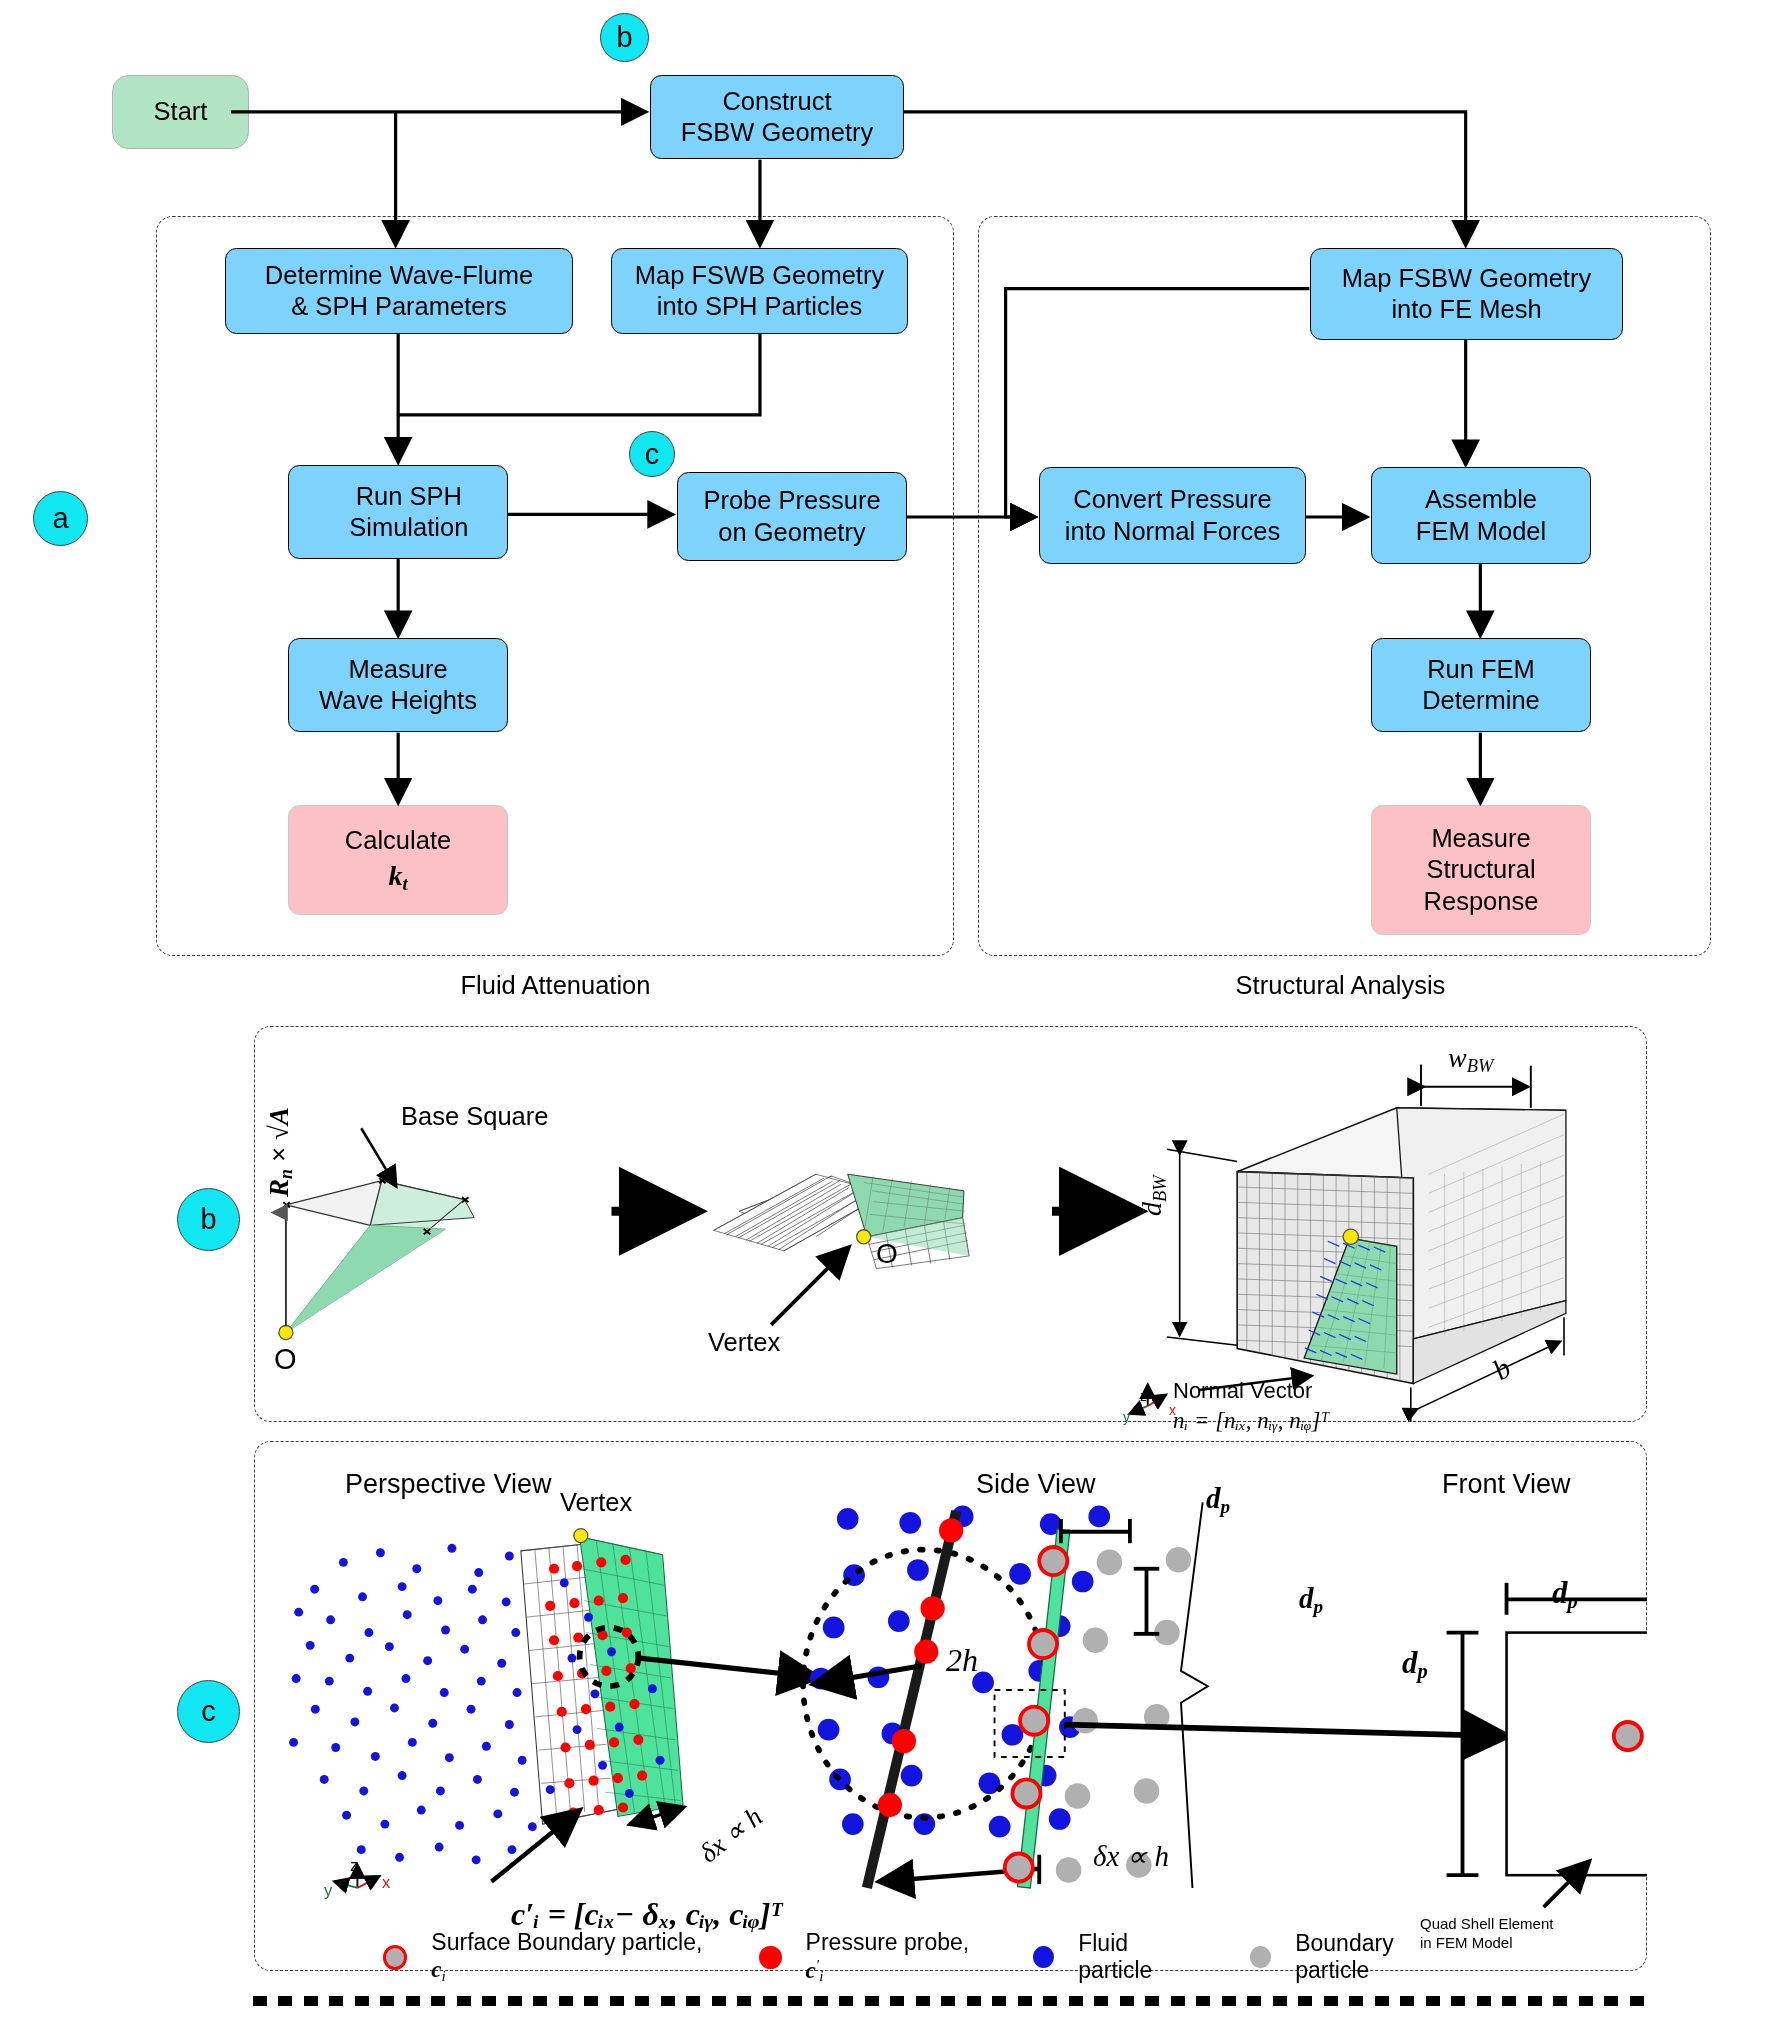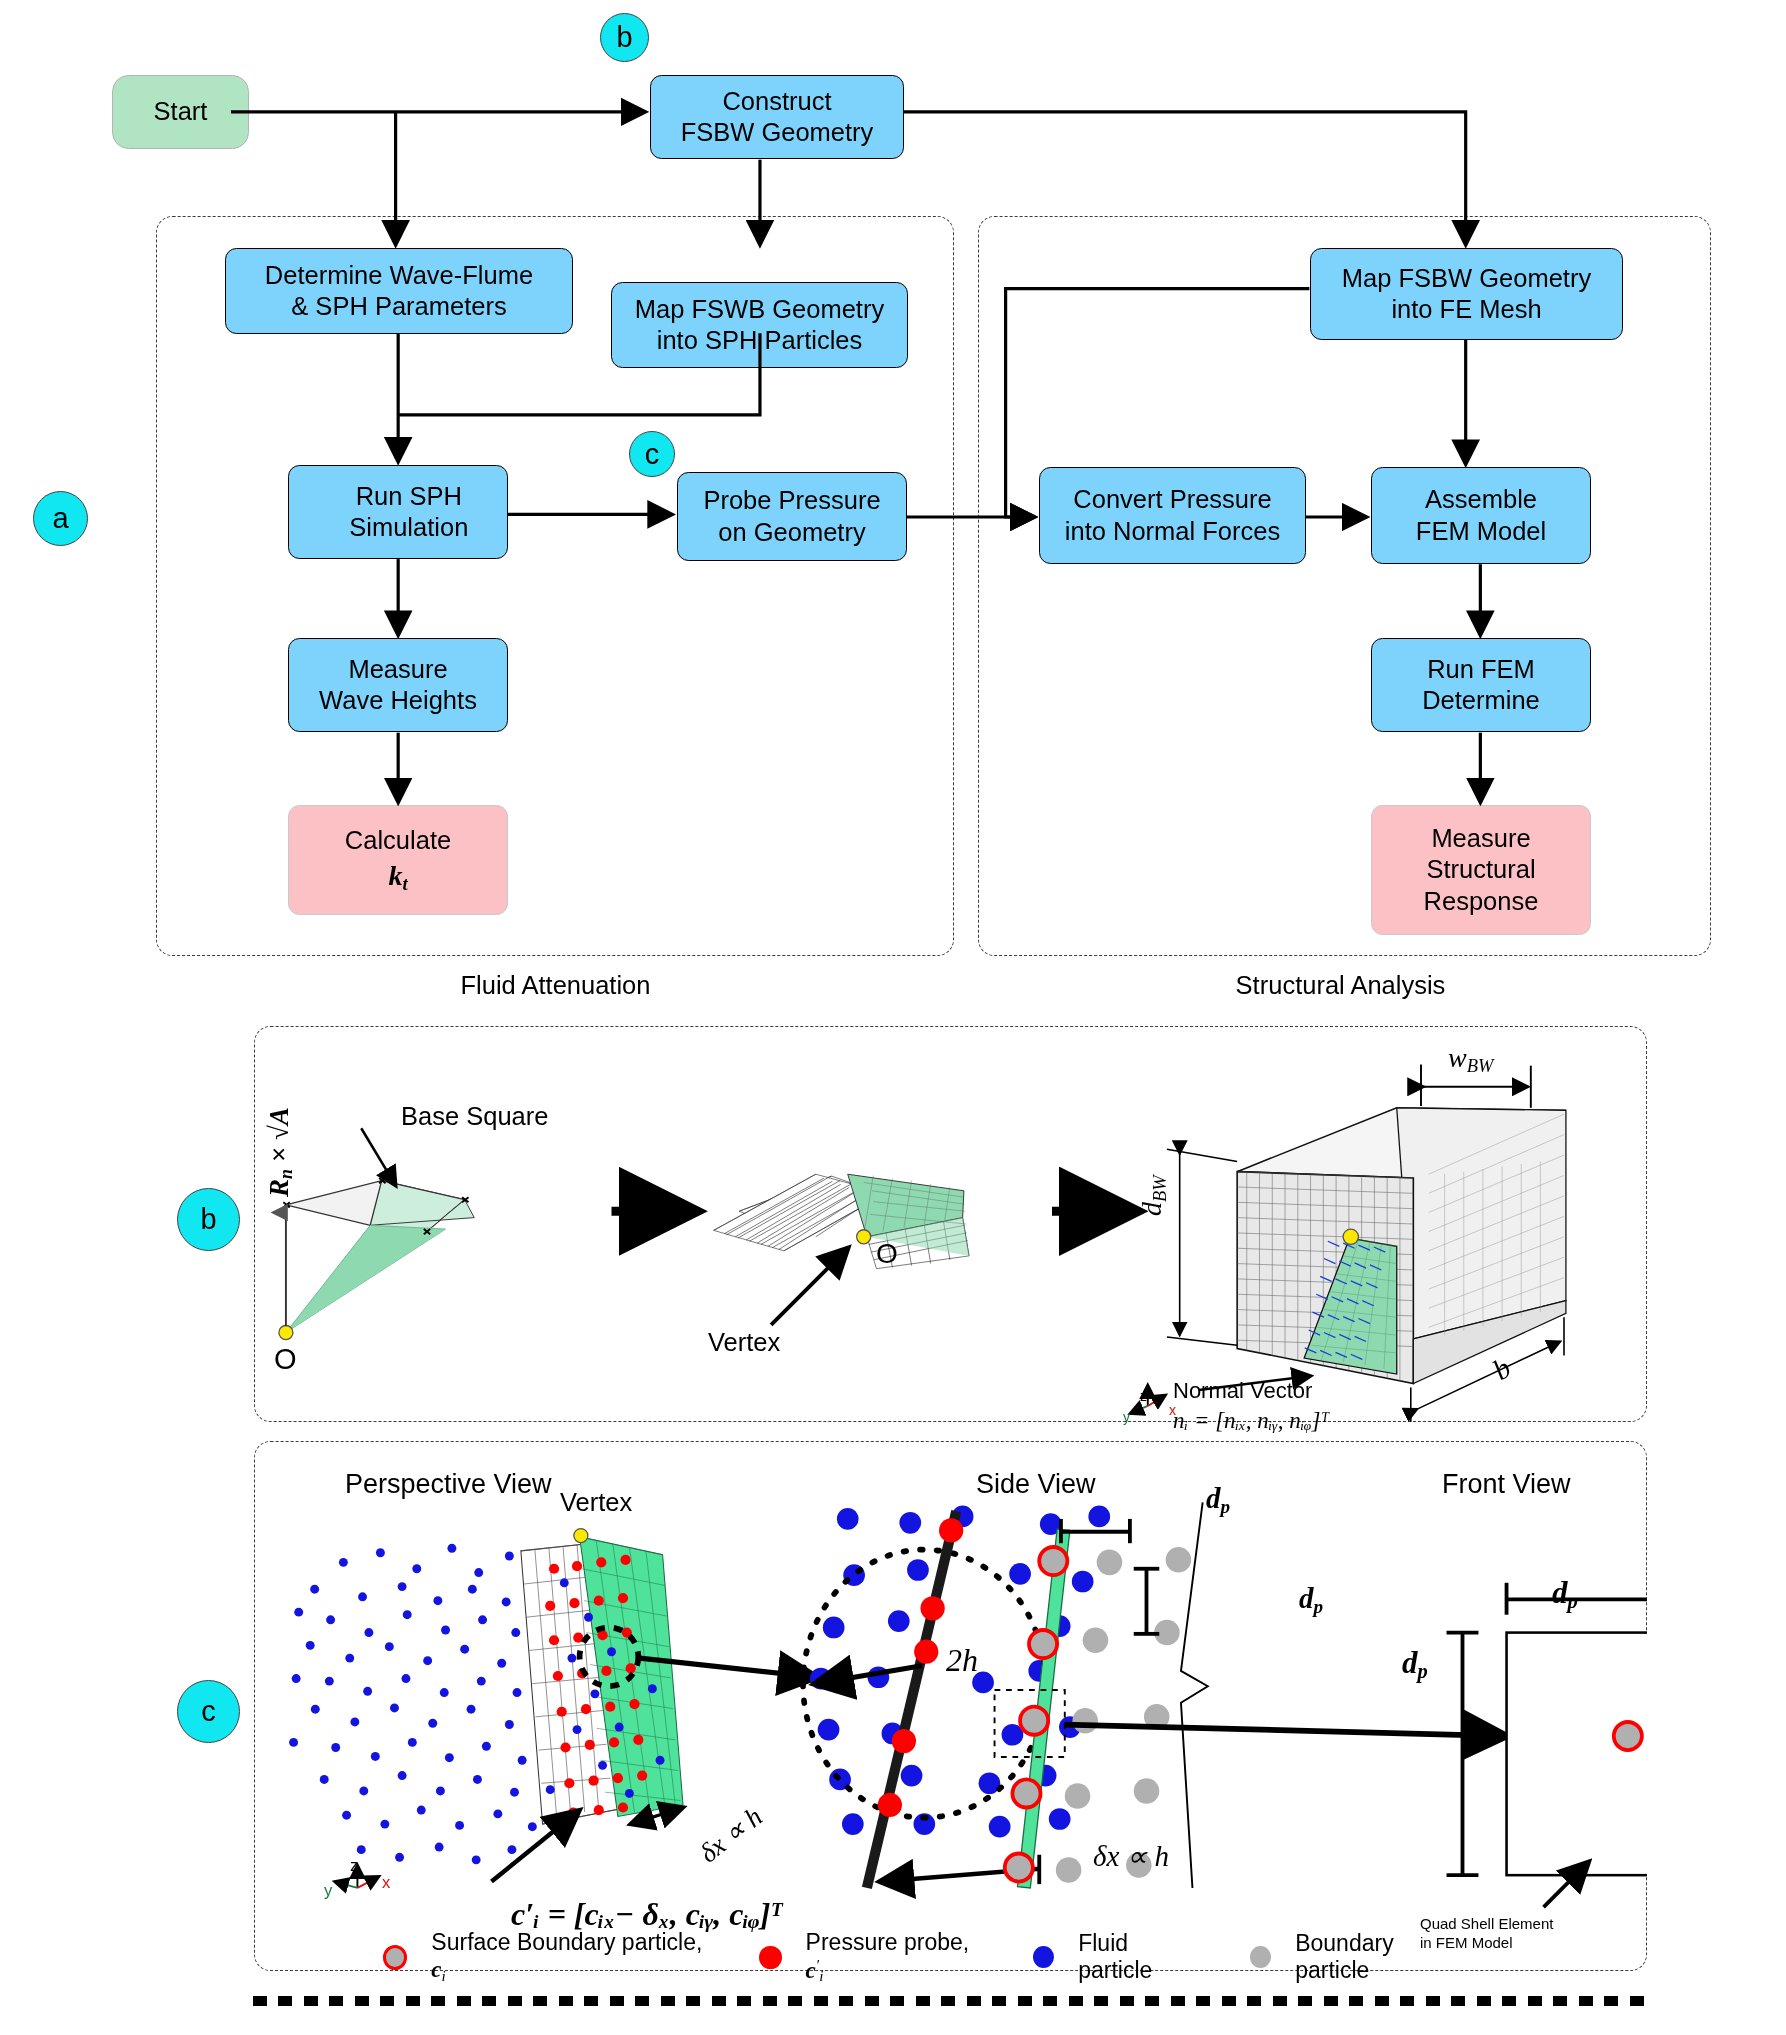--- a/index.html
+++ b/index.html
@@ -61,21 +61,21 @@
 <div class="abs node" style="left:650px;top:75px;width:254px;height:84px;white-space:pre-line;">
   <span>Construct
 FSBW Geometry</span>
 </div>
 
 <div class="abs node" style="left:225px;top:248px;width:348px;height:86px;white-space:pre-line;">
   <span>Determine Wave-Flume
 &amp; SPH Parameters</span>
 </div>
 
-<div class="abs node" style="left:611px;top:248px;width:297px;height:86px;white-space:pre-line;margin-top:34px;">
+<div class="abs node" style="left:611px;top:248px;width:297px;height:86px;white-space:pre-line;">
   <span>Map FSWB Geometry
 into SPH Particles</span>
 </div>
 
 <div class="abs node" style="left:288px;top:465px;width:220px;height:94px;white-space:pre-line;padding-left:28px;">
   <span>Run SPH
 Simulation</span>
 </div>
 
 <div class="abs node" style="left:677px;top:472px;width:230px;height:89px;white-space:pre-line;">

